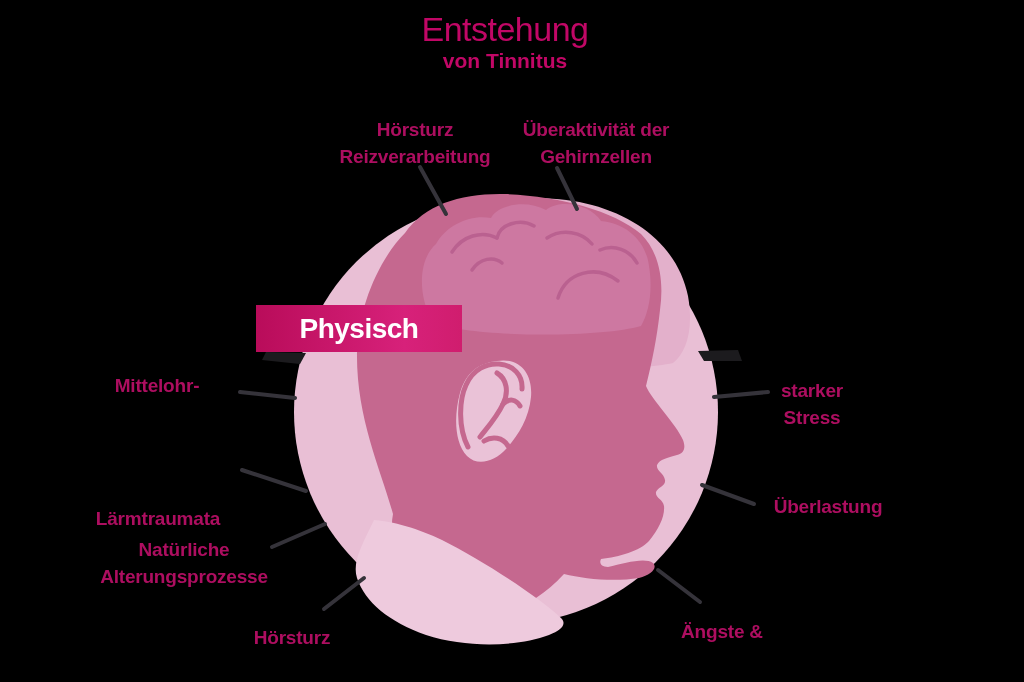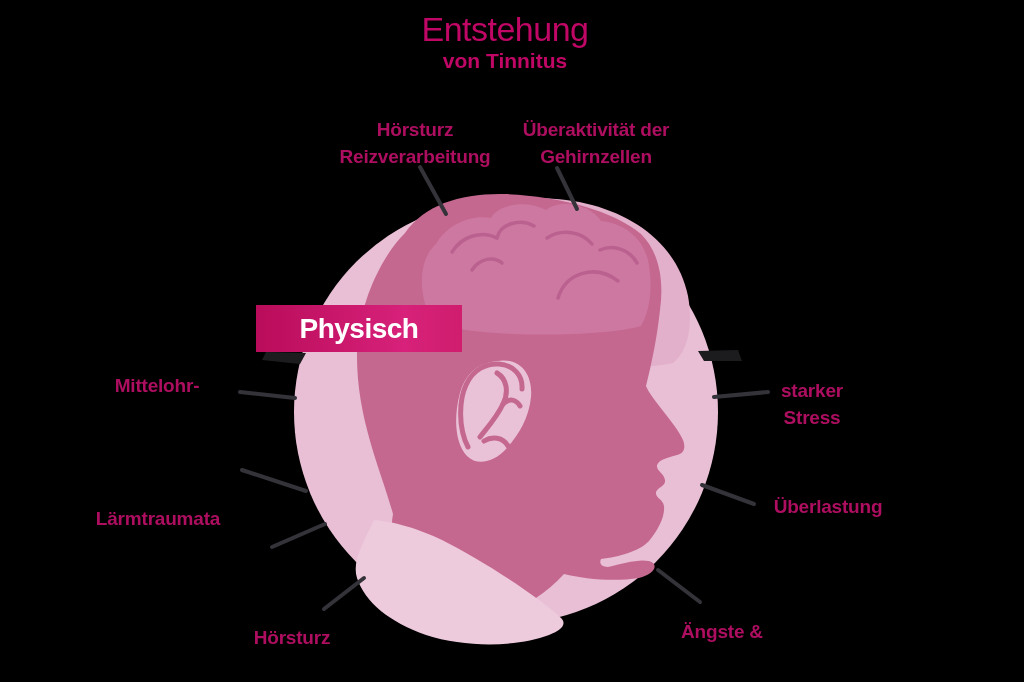--- a/index.html
+++ b/index.html
@@ -90,20 +90,24 @@
   <div class="cause" style="left:476px;top:116px;">
     <span>Überaktivität der</span>
     <span>Gehirnzellen</span>
   </div>
   <div class="cause" style="left:37px;top:372px;">
     <span>Mittelohr-</span>
   </div>
   <div class="cause" style="left:38px;top:463px;margin-top:42px;">
     <span>Lärmtraumata</span>
   </div>
+  <div class="cause" style="left:64px;top:536px;">
+    <span>Natürliche</span>
+    <span>Alterungsprozesse</span>
+  </div>
   <div class="cause" style="left:692px;top:377px;">
     <span>starker</span>
     <span>Stress</span>
   </div>
   <div class="cause" style="left:172px;top:624px;">
     <span>Hörsturz</span>
   </div>
   <div class="cause" style="left:708px;top:493px;">
     <span>Überlastung</span>
   </div>

